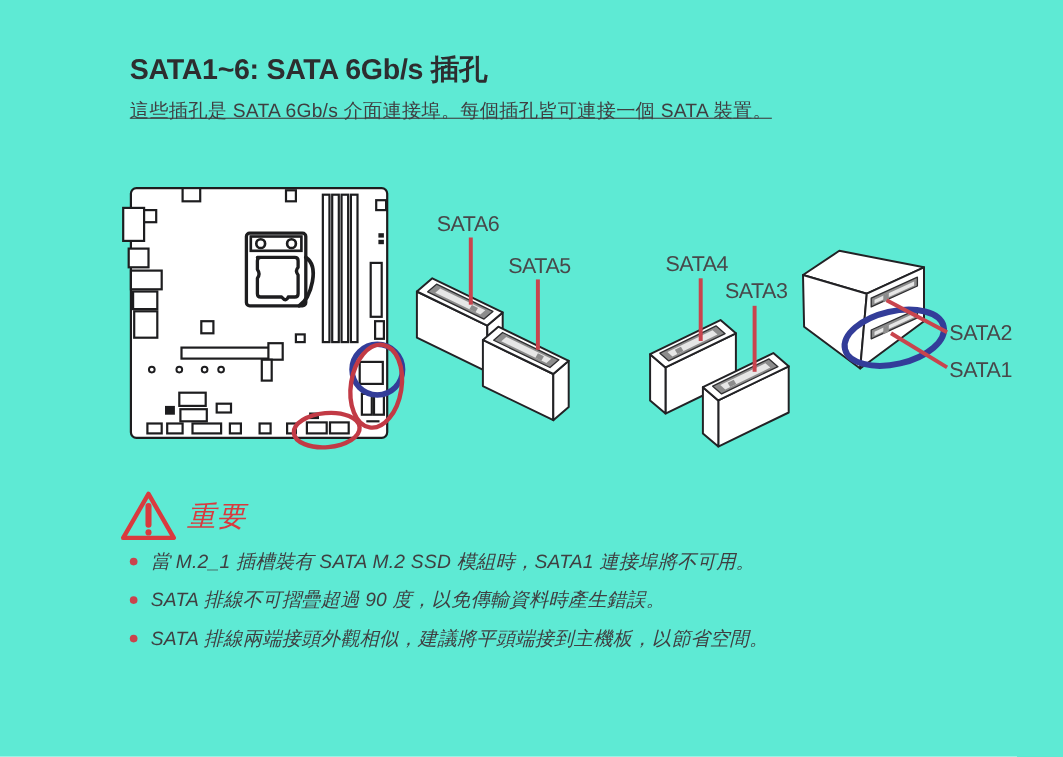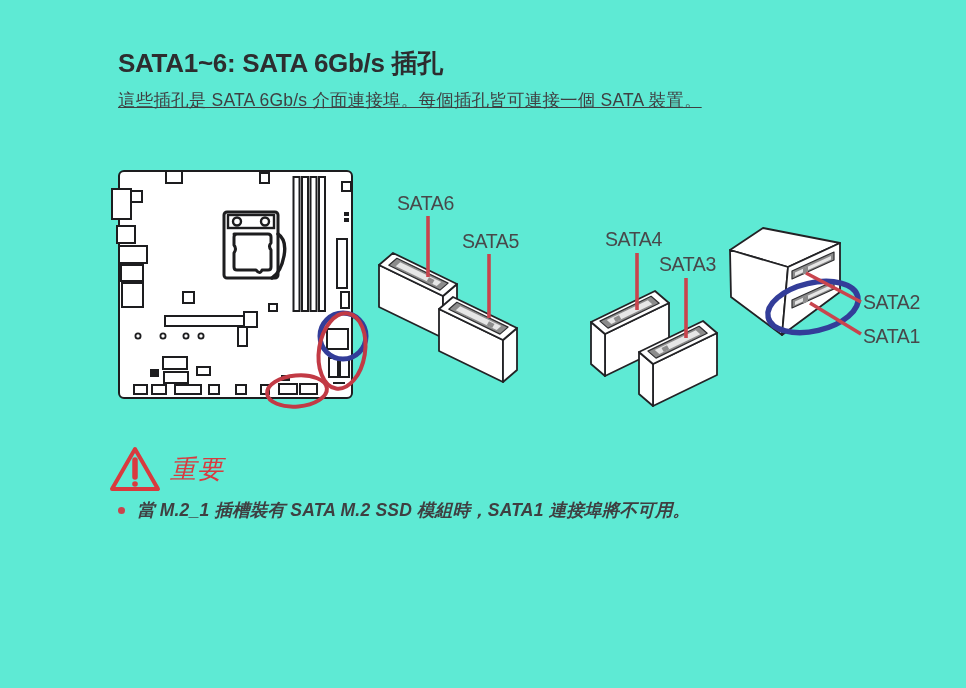--- a/index.html
+++ b/index.html
@@ -27,21 +27,21 @@
   .hl-red{stroke:#c23a45;stroke-width:4;fill:none;}
   .sata-label{font-size:19.5px;fill:#48484a;letter-spacing:-0.4px;}
   .warn-icon{position:absolute;left:109px;top:444px;}
   .important-heading{
     position:absolute;left:170px;top:452px;margin:0;
     font-size:26px;font-weight:normal;font-style:italic;color:#d93a3e;letter-spacing:1px;
   }
   .bullets{position:absolute;left:118px;top:499px;margin:0;padding:0;list-style:none;width:760px;}
   .bullets li{
     position:relative;padding-left:19px;margin-bottom:13px;
-    font-size:17.5px;font-style:italic;color:#3f3f41;letter-spacing:0.2px;line-height:22px;font-weight:bold;
+    font-size:17.5px;font-style:italic;color:#3f3f41;letter-spacing:0.2px;line-height:22px;
   }
   .bullets li .dot{
     position:absolute;left:0;top:8px;width:7px;height:7px;border-radius:50%;background:#c9444d;
   }
 </style>
 </head>
 <body>
 
 <div class="page">
 
@@ -189,15 +189,23 @@
     <line x1="26" y1="16" x2="26" y2="33" stroke="#d93a3e" stroke-width="5.5" stroke-linecap="round"></line>
     <circle cx="26" cy="40" r="2.8" fill="#d93a3e"></circle>
   </svg>
   <h2 class="important-heading">重要</h2>
 
   <ul class="bullets">
     <li>
       <span class="dot"></span>
       <span>當 M.2_1 插槽裝有 SATA M.2 SSD 模組時，SATA1 連接埠將不可用。</span>
     </li>
+    <li>
+      <span class="dot"></span>
+      <span>SATA 排線不可摺疊超過 90 度，以免傳輸資料時產生錯誤。</span>
+    </li>
+    <li>
+      <span class="dot"></span>
+      <span>SATA 排線兩端接頭外觀相似，建議將平頭端接到主機板，以節省空間。</span>
+    </li>
   </ul>
 
 </div>
 
 </body></html>

